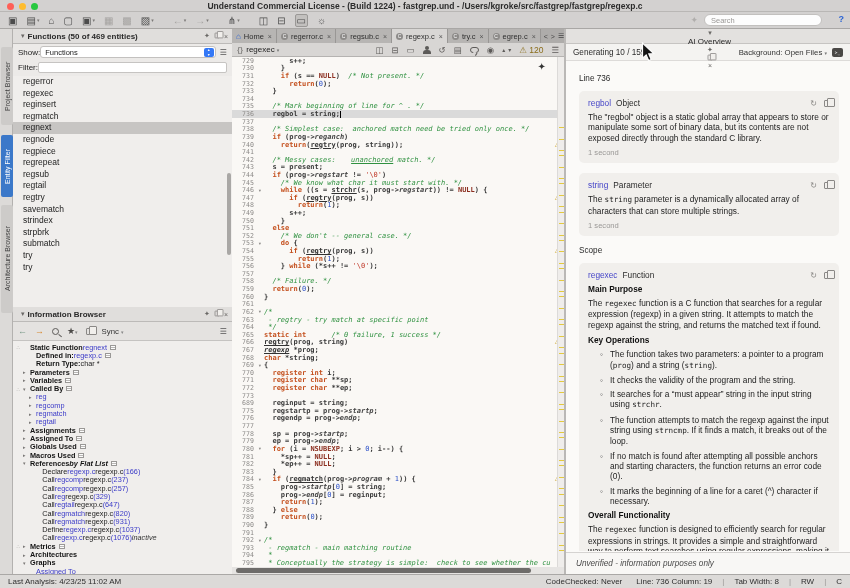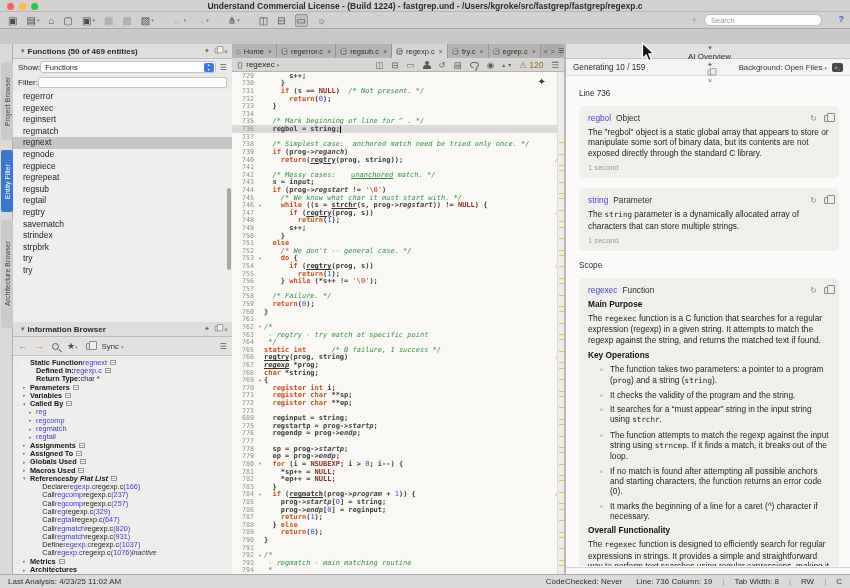--- a/index.html
+++ b/index.html
@@ -22,21 +22,21 @@
   .tb-ic.sel { background:#c2c0be; border:1px solid #9a9896; border-radius:2px; padding:0 1px; }
   .tb-ic .caret { font-size:5px; color:#7c7a78; margin-left:1px; }
   .tb-gap { width:10px; }
   .search-wrap { position:absolute; right:28px; top:2px; display:flex; align-items:center; }
   .search-box { width:118px; height:12px; background:#fdfdfd; border:1px solid #c2c0be; border-radius:6px;
                 font-size:7.5px; color:#9a9896; padding:0 6px; line-height:11px; }
   .help-q { position:absolute; right:6px; top:2px; color:#2a63d4; font-size:9px; font-weight:bold; }
   .sparkle { color:#b0aeac; font-size:9px; margin-right:6px; }
 
   
-  .main { position:absolute; left:0; top:44px; width:754px; height:545px; }
+  .main { position:absolute; left:0; top:29px; width:754px; height:545px; }
   .side-strip { position:absolute; left:0; top:0; width:13px; height:545px; background:#dcdad8; border-right:1px solid #b3b1af; }
   .vtab { position:absolute; left:1px; width:12px; border-radius:2px; display:flex; align-items:center; justify-content:center;
           writing-mode:vertical-rl; transform:rotate(180deg); font-size:7px; color:#3e3e3e; background:#cdcbc9; }
   .vtab.active { background:#3b78c9; color:#fff; }
 
   .left-panel { position:absolute; left:13px; top:0; width:219px; height:545px; background:#e7e5e3; border-right:1px solid #a5a3a1; }
 
   .panel-header { height:15px; background:#e0dedc; border-bottom:1px solid #bcbab8; display:flex; align-items:center;
                   font-size:8px; font-weight:bold; color:#2a2a2a; padding:0 4px; }
   .panel-header .grow { flex:1; }
@@ -241,20 +241,21 @@
             <div class="fn-item selected">regnext</div>
             <div class="fn-item">regnode</div>
             <div class="fn-item">regpiece</div>
             <div class="fn-item">regrepeat</div>
             <div class="fn-item">regsub</div>
             <div class="fn-item">regtail</div>
             <div class="fn-item">regtry</div>
             <div class="fn-item">savematch</div>
             <div class="fn-item">strindex</div>
             <div class="fn-item">strpbrk</div>
+            <div class="fn-item">submatch</div>
             <div class="fn-item">try</div>
             <div class="fn-item">try</div>
           </div>
         <div class="fn-scroll"></div>
       </div>
 
       <div class="ib-panel">
         <div class="panel-header">
           <span class="ph-ic">▾</span>
           <span style="margin-left:3px;">Information Browser</span>
@@ -627,21 +628,21 @@
             </div>
             <div class="code-row">
               <span class="ln">742</span>
               <span class="fold"></span>
               <span class="code-text"><span class="tk-v">  </span><span class="tk-c">/* Messy cases:  </span><span class="tk-cu">unanchored</span><span class="tk-c"> match. */</span></span>
               <span class="warnbox"></span>
             </div>
             <div class="code-row">
               <span class="ln">743</span>
               <span class="fold"></span>
-              <span class="code-text"><span class="tk-v">  s = input;</span></span>
+              <span class="code-text"><span class="tk-v">  s = present;</span></span>
               <span class="warnbox"></span>
             </div>
             <div class="code-row">
               <span class="ln">744</span>
               <span class="fold"></span>
               <span class="code-text"><span class="tk-v">  </span><span class="tk-k">if</span><span class="tk-v"> (prog-&gt;</span><span class="tk-mem">regstart</span><span class="tk-v"> != </span><span class="tk-s">'\0'</span><span class="tk-v">)</span></span>
               <span class="warnbox"></span>
             </div>
             <div class="code-row">
               <span class="ln">745</span>

